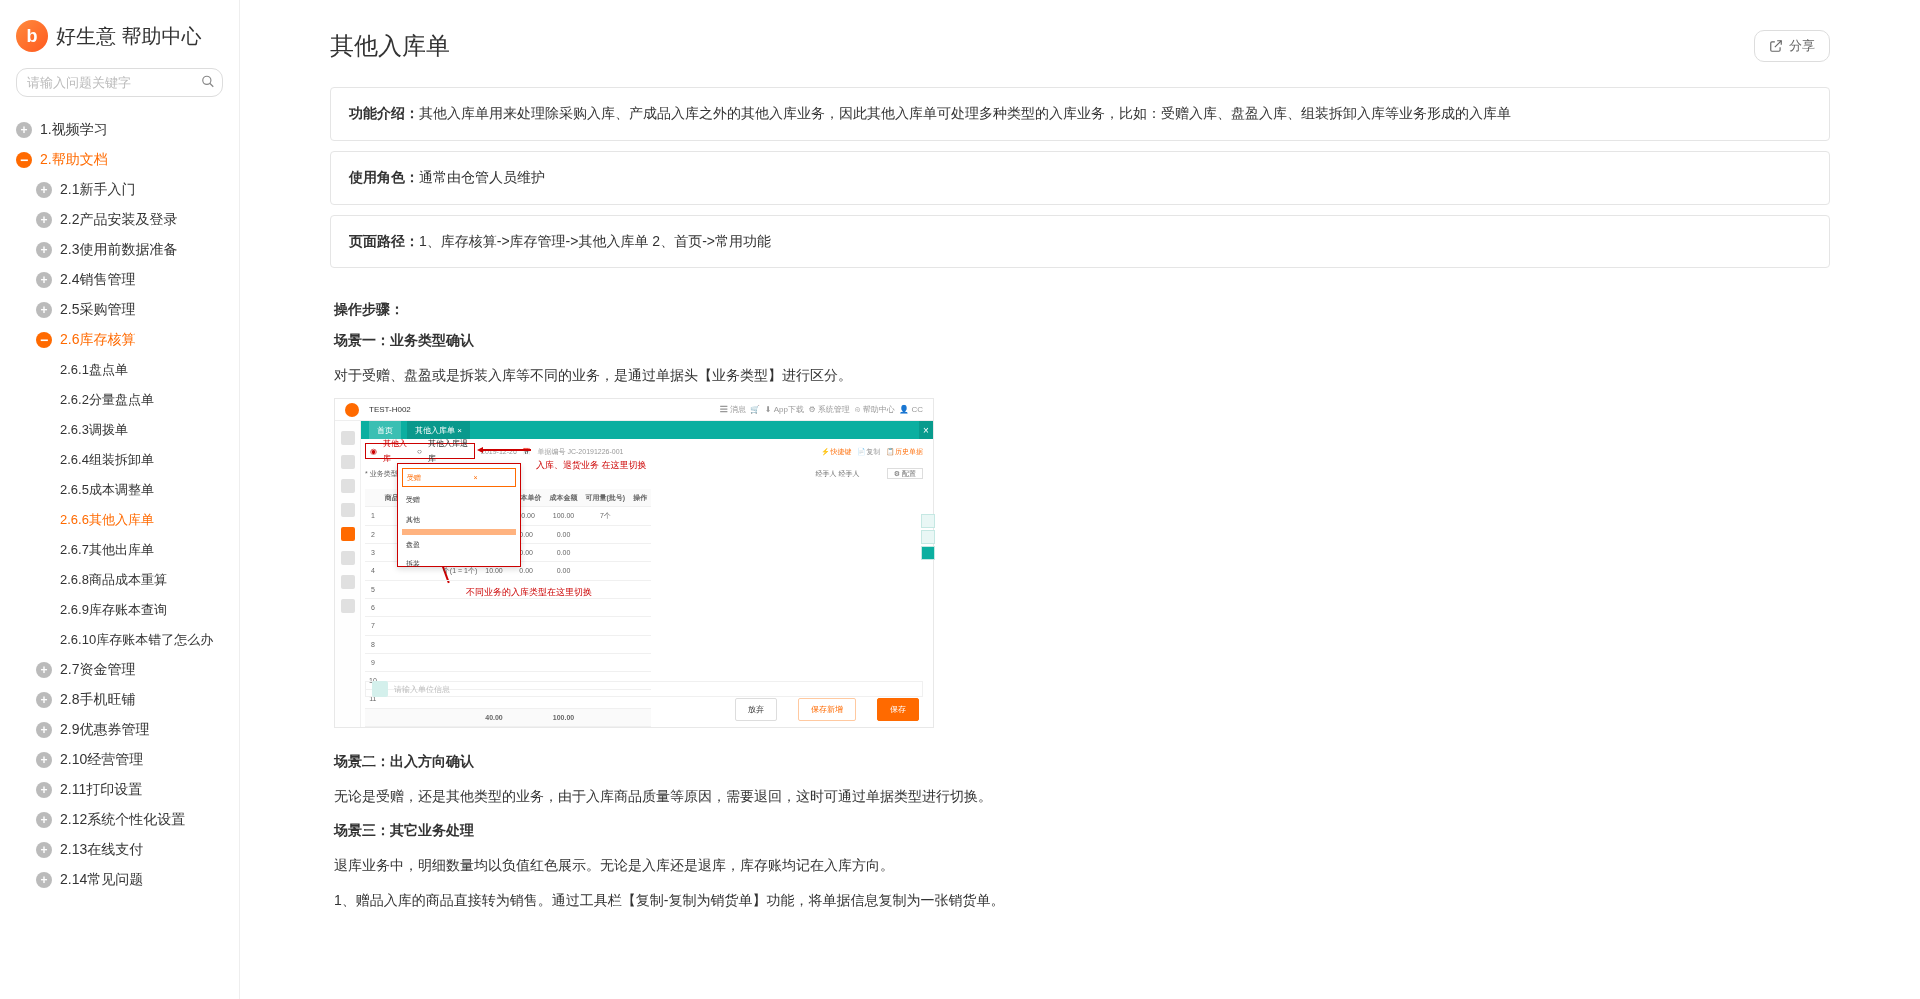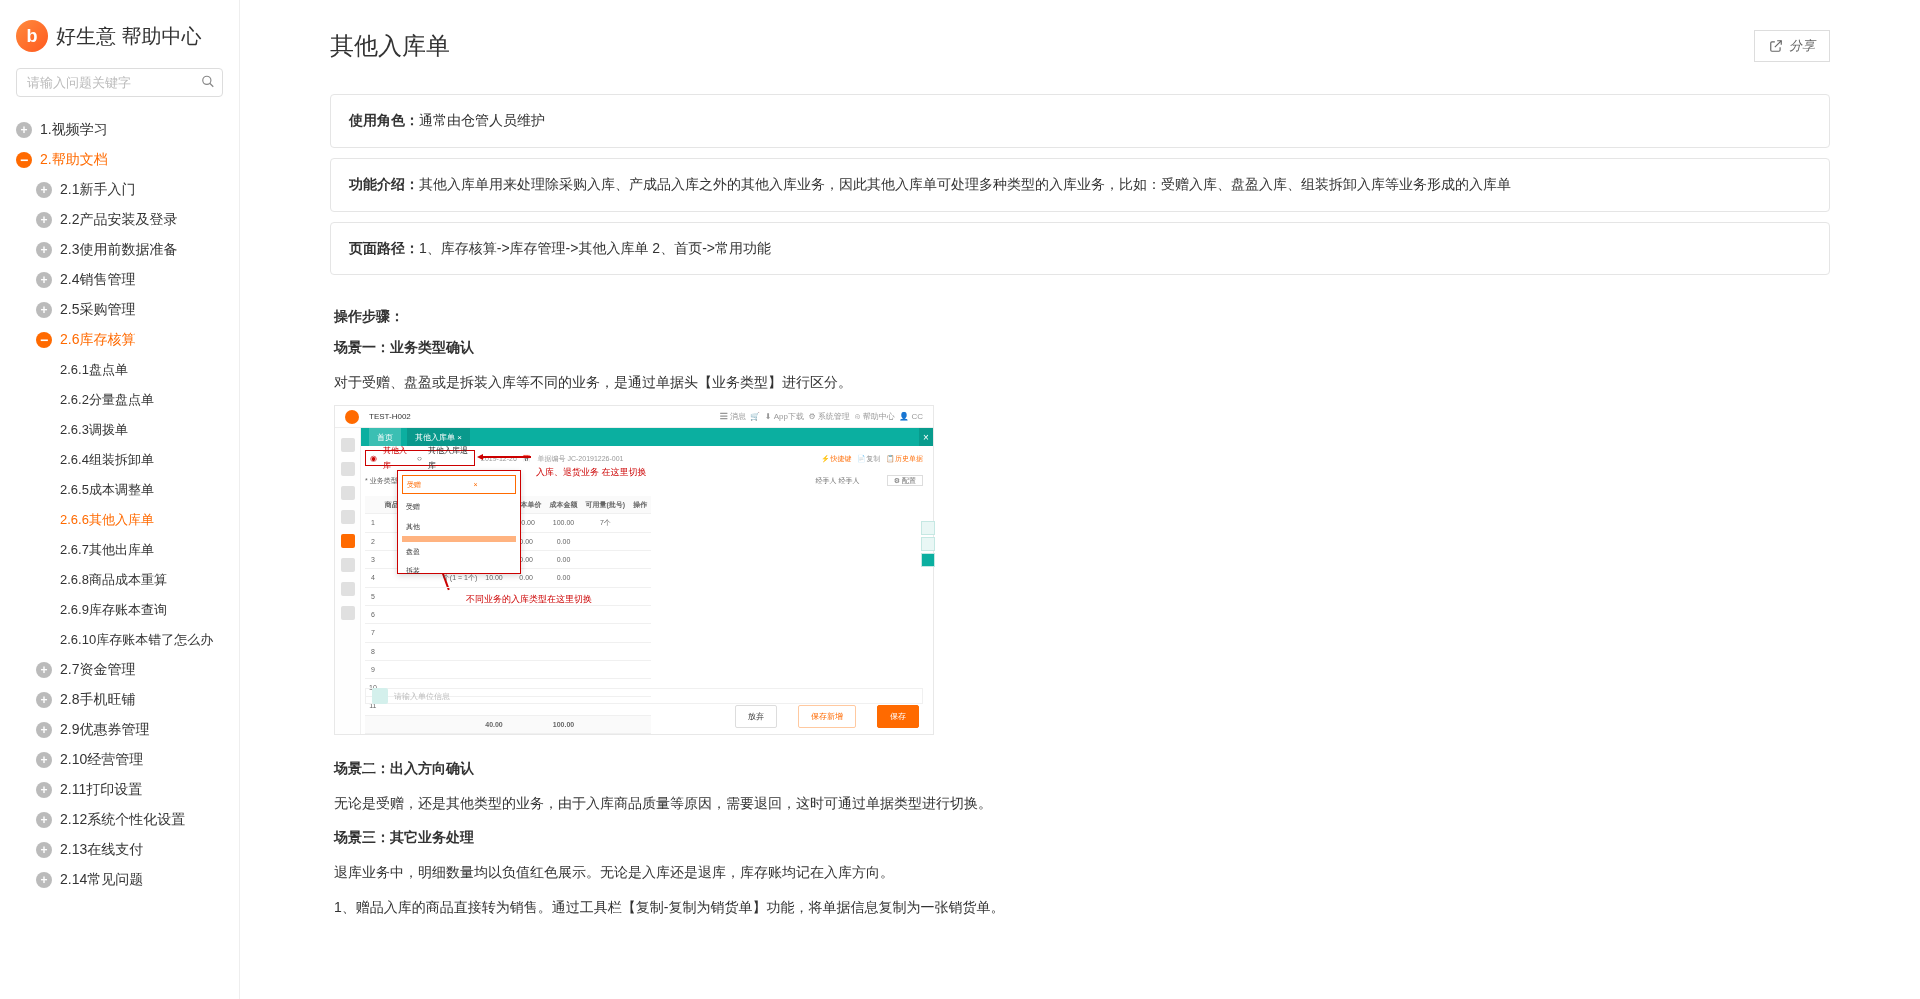--- a/index.html
+++ b/index.html
@@ -3,33 +3,33 @@
   <meta charset="utf-8">
   <style>
     * { margin: 0; padding: 0; box-sizing: border-box; }
     body { font-family: "Microsoft YaHei", Arial, sans-serif; font-size: 14px; color: #333; background: #fff; }
     .container { display: flex; width: 100%; min-height: 100vh; }
     .sidebar { width: 240px; padding: 20px 16px; border-right: 1px solid #eee; flex-shrink: 0; }
     .logo-row { display: flex; align-items: center; gap: 8px; margin-bottom: 16px; }
     .logo { width: 32px; height: 32px; border-radius: 50%; background: linear-gradient(135deg, #ff8a3d, #ff5a1f); display: flex; align-items: center; justify-content: center; color: #fff; font-weight: bold; font-size: 18px; }
     .logo-text { font-size: 20px; font-weight: 500; color: #333; }
     .search-box { position: relative; margin-bottom: 18px; }
-    .search-box input { width: 100%; padding: 6px 30px 6px 10px; border: 1px solid #ddd; border-radius: 4px; font-size: 13px; outline: none; }
+    .search-box input { width: 100%; padding: 6px 30px 6px 10px; border: 1px solid #ddd; border-radius: 11px; font-size: 13px; outline: none; }
     .search-box input::placeholder { color: #bbb; }
     .search-icon { position: absolute; right: 8px; top: 50%; transform: translateY(-50%); color: #888; font-size: 14px; }
     .nav-item { display: flex; align-items: center; gap: 8px; padding: 6px 0; cursor: pointer; color: #333; font-size: 14px; }
     .nav-item.orange { color: #ff6a00; }
     .nav-item.sub { padding-left: 20px; }
     .nav-item.sub2 { padding-left: 44px; font-size: 13px; }
     .plus-icon { width: 16px; height: 16px; border-radius: 50%; background: #bbb; color: #fff; display: inline-flex; align-items: center; justify-content: center; font-size: 12px; font-weight: bold; line-height: 1; }
     .minus-icon { width: 16px; height: 16px; border-radius: 50%; background: #ff6a00; color: #fff; display: inline-flex; align-items: center; justify-content: center; font-size: 14px; font-weight: bold; line-height: 1; }
     .main { flex: 1; padding: 30px 90px 40px 90px; background: #fff; }
-    .page-header { display: flex; justify-content: space-between; align-items: center; margin-bottom: 32px; }
+    .page-header { display: flex; justify-content: space-between; align-items: center; margin-bottom: 25px; }
     .page-title { font-size: 24px; font-weight: 500; color: #333; }
-    .share-btn { border: 1px solid #ddd; padding: 6px 14px; border-radius: 0; color: #666; font-size: 13px; cursor: pointer; display: flex; align-items: center; gap: 6px; font-style: italic; }
+    .share-btn { border: 1px solid #ddd; padding: 6px 14px; border-radius: 10px; color: #666; font-size: 13px; cursor: pointer; display: flex; align-items: center; gap: 6px; }
     .info-box { border: 1px solid #e5e5e5; border-radius: 4px; background: #fff; padding: 14px 18px; margin-bottom: 10px; font-size: 14px; color: #333; line-height: 1.7; }
     .info-label { font-weight: 600; }
     .content-body { padding: 10px 4px; font-size: 14px; color: #333; line-height: 1.9; }
     .content-body p { margin-bottom: 8px; }
     .content-body .step-title { font-weight: 600; color: #333; margin: 8px 0 4px 0; }
     .content-body .bold { font-weight: 600; }
     .screenshot-img { width: 600px; height: 330px; margin: 10px 0 20px 0; position: relative; background: #15803d; border: 1px solid #e8e8e8; }
     .ss-topbar { height: 22px; background: #fff; border-bottom: 1px solid #eee; display: flex; align-items: center; padding: 0 10px; gap: 10px; font-size: 8px; }
     .ss-logo { width: 14px; height: 14px; border-radius: 50%; background: #ff6a00; }
     .ss-sidebar { position: absolute; left: 0; top: 22px; bottom: 0; width: 26px; background: #fefefe; border-right: 1px solid #f0f0f0; display: flex; flex-direction: column; align-items: center; gap: 10px; padding-top: 10px; }
@@ -188,24 +188,24 @@
         <svg width="14" height="14" viewBox="0 0 24 24" fill="none" stroke="#666" stroke-width="2">
             <path d="M14 3h7v7"></path>
             <path d="M21 3l-11 11"></path>
             <path d="M19 14v5a2 2 0 01-2 2H5a2 2 0 01-2-2V7a2 2 0 012-2h5"></path>
           </svg>
         <span>分享</span>
       </div>
     </div>
 
     <div class="info-box">
+      <span class="info-label">功能介绍：</span><span>其他入库单用来处理除采购入库、产成品入库之外的其他入库业务，因此其他入库单可处理多种类型的入库业务，比如：受赠入库、盘盈入库、组装拆卸入库等业务形成的入库单</span>
+    </div>
+    <div class="info-box">
       <span class="info-label">使用角色：</span><span>通常由仓管人员维护</span>
-    </div>
-    <div class="info-box">
-      <span class="info-label">功能介绍：</span><span>其他入库单用来处理除采购入库、产成品入库之外的其他入库业务，因此其他入库单可处理多种类型的入库业务，比如：受赠入库、盘盈入库、组装拆卸入库等业务形成的入库单</span>
     </div>
     <div class="info-box">
       <span class="info-label">页面路径：</span><span>1、库存核算-&gt;库存管理-&gt;其他入库单 2、首页-&gt;常用功能</span>
     </div>
 
     <div class="content-body">
       <p class="step-title">操作步骤：</p>
       <p><span class="bold">场景一：业务类型确认</span></p>
       <p>对于受赠、盘盈或是拆装入库等不同的业务，是通过单据头【业务类型】进行区分。</p>
 

